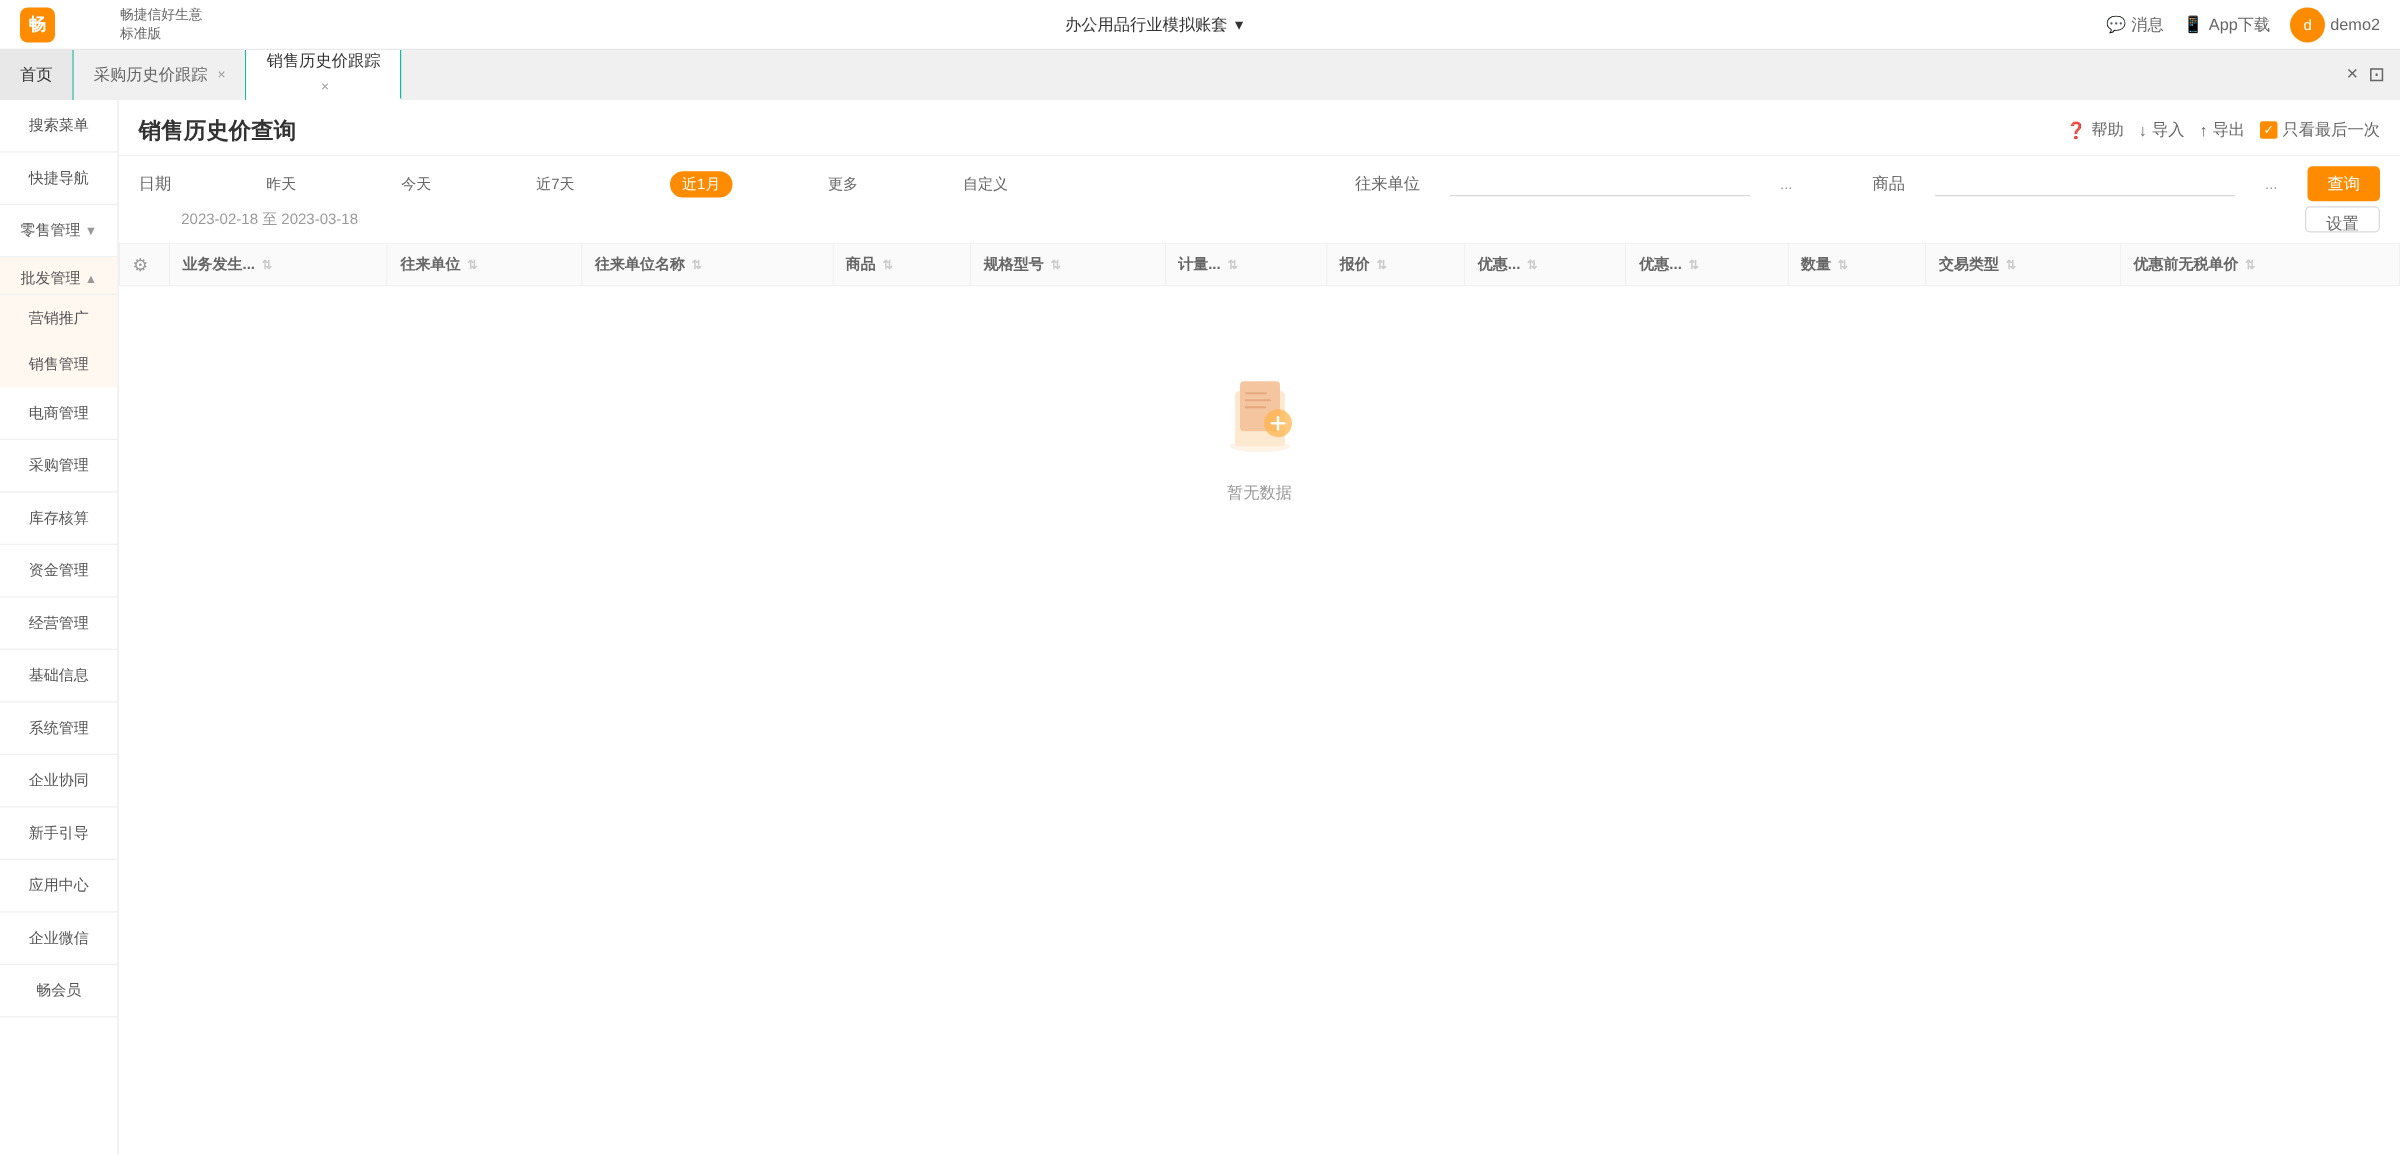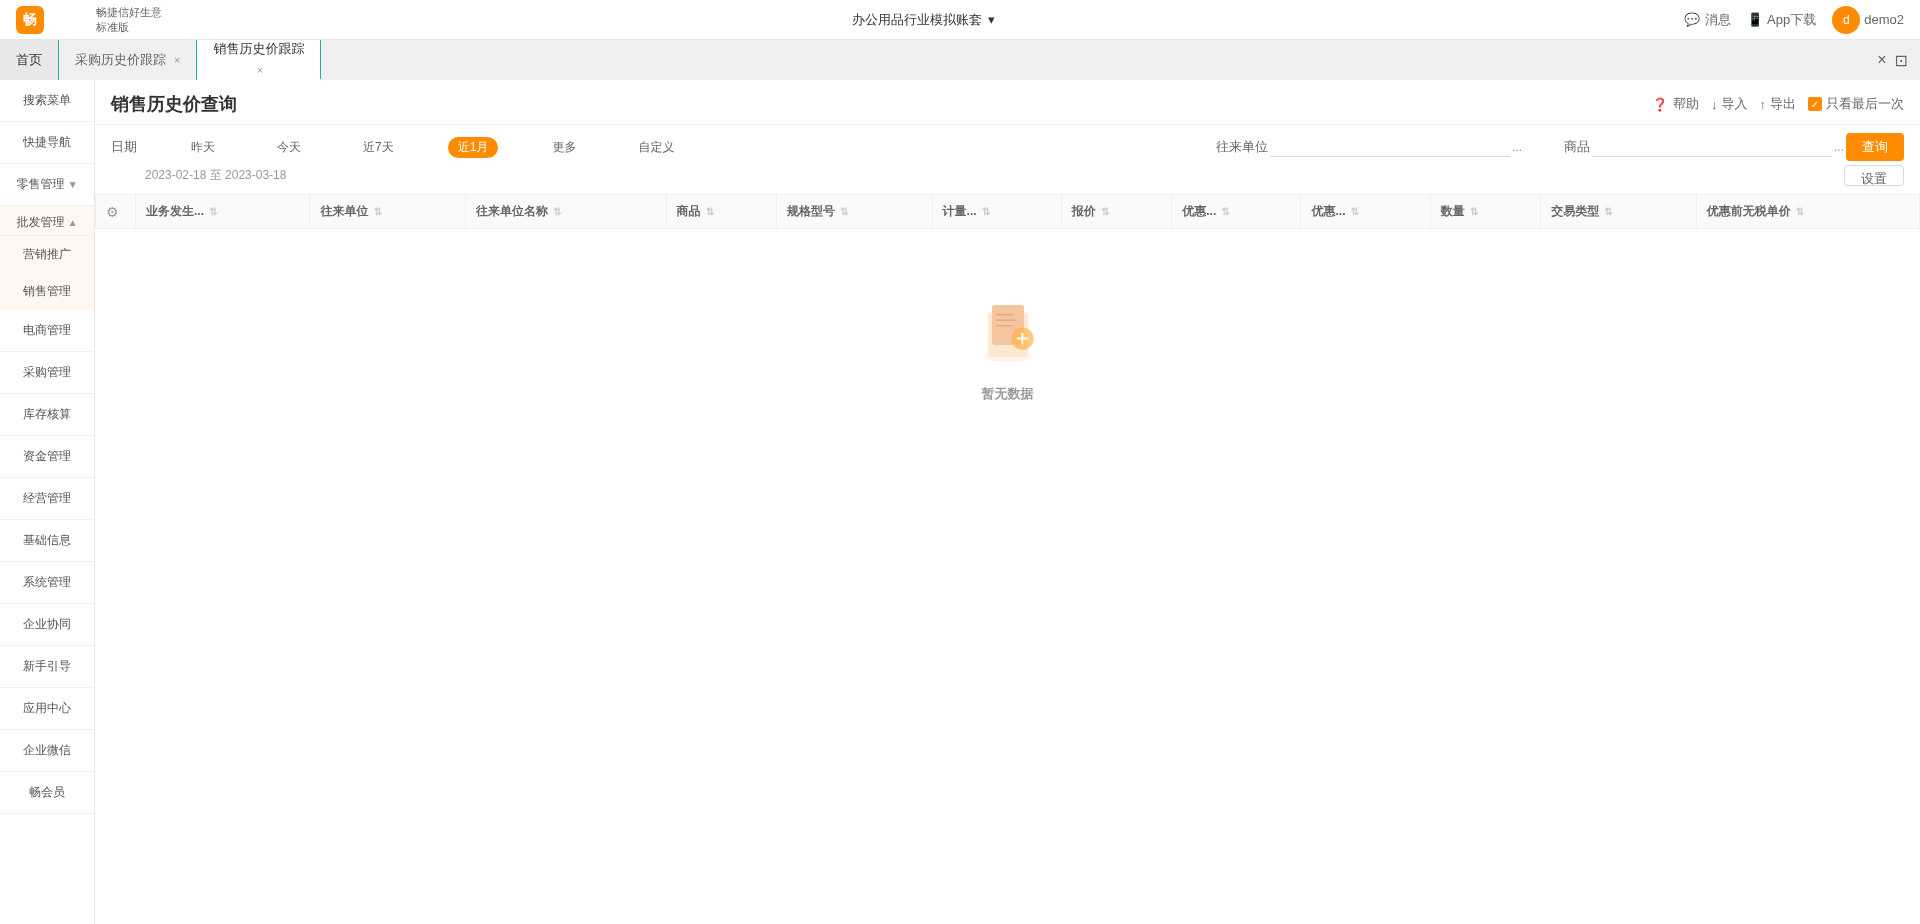--- a/index.html
+++ b/index.html
@@ -56,27 +56,27 @@
     .table-container { flex: 1; overflow: auto; }
     .data-table { width: 100%; border-collapse: collapse; }
     .data-table th { background: #fafafa; border: 1px solid #f0f0f0; padding: 8px 10px; font-size: 12px; color: #666; white-space: nowrap; text-align: left; position: sticky; top: 0; z-index: 10; }
     .data-table th .sort-icon { color: #ccc; font-size: 10px; margin-left: 2px; }
     .gear-col { width: 40px; text-align: center; }
     .gear-btn { background: none; border: none; cursor: pointer; color: #999; font-size: 14px; }
 
     
     .empty-state { flex: 1; display: flex; flex-direction: column; align-items: center; justify-content: center; padding: 60px; }
     .empty-icon { width: 80px; height: 80px; margin-bottom: 16px; }
-    .empty-text { color: #999; font-size: 13px; font-weight: bold; }
+    .empty-text { color: #999; font-size: 13px; }
 
     
     .avatar { width: 28px; height: 28px; border-radius: 50%; background: #ff8c00; display: flex; align-items: center; justify-content: center; color: white; font-size: 12px; }
 
     .filter-section { padding: 8px 16px; background: #fff; }
-    .filter-row { display: flex; align-items: center; gap: 2px; flex-wrap: wrap; }
+    .filter-row { display: flex; align-items: center; gap: 24px; flex-wrap: wrap; }
     .filter-row + .filter-row { margin-top: 6px; }
     .filter-inline-input { border: none; border-bottom: 1px solid #d9d9d9; outline: none; font-size: 12px; color: #333; padding: 2px 4px; width: 180px; background: transparent; }
     .filter-inline-label { font-size: 13px; color: #666; }
   </style>
 </head>
 <body>
 
 <div class="top-bar">
   <div class="top-bar-left">
     <div class="logo-area">

